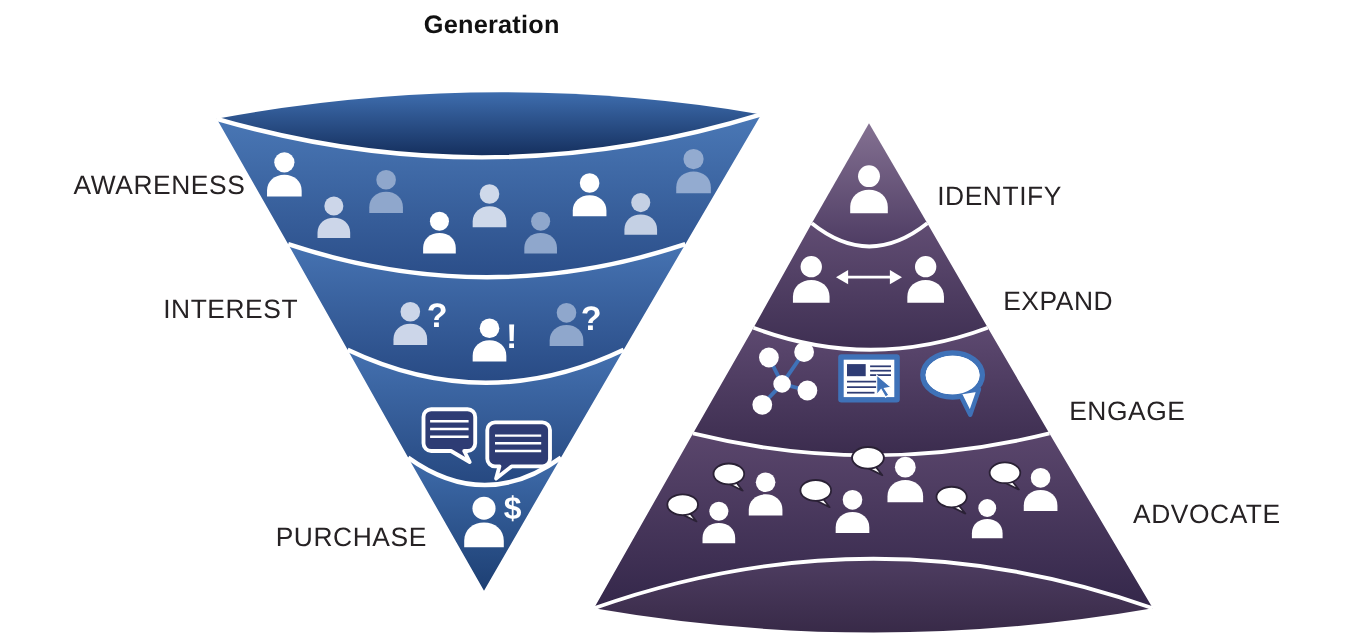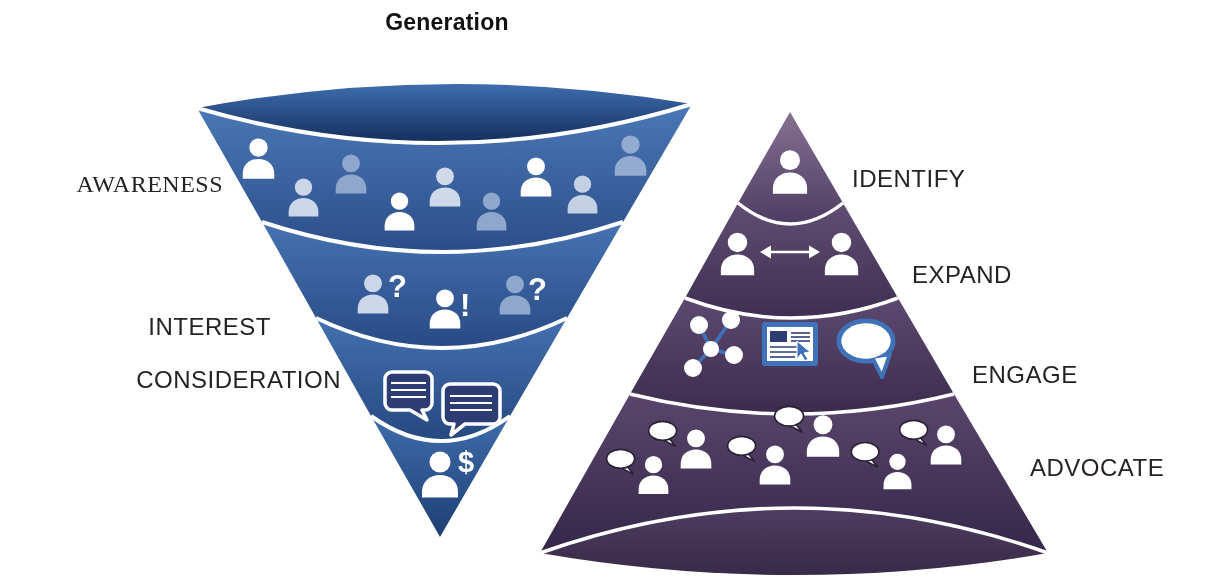--- a/index.html
+++ b/index.html
@@ -15,22 +15,22 @@
     position:absolute;font-weight:bold;font-size:23px;line-height:30px;
     color:var(--title_color,#111);text-align:center;letter-spacing:.2px;
   }
   .title-left{left:277px;top:7px;width:340px;}
   .title-right{left:662px;top:23px;width:320px;}
   .stage-label{
     position:absolute;font-size:24px;line-height:24px;letter-spacing:.5px;
     color:var(--text_color,#262224);white-space:nowrap;
   }
   .f-label{left:0;text-align:right;}
-  .f-aw{top:172px;width:223px;font-family:Liberation Serif, serif;}
-  .f-in{top:270px;width:271px;margin-top:45px;}
+  .f-aw{top:157px;width:223px;}
+  .f-in{top:270px;width:271px;}
   .f-co{top:368px;width:341px;}
   .f-pu{top:477px;width:388px;}
   .p-label{text-align:right;}
   .p-id{left:852px;top:167px;}
   .p-ex{left:912px;top:263px;}
   .p-en{left:972px;top:363px;}
   .p-ad{left:1030px;top:456px;}
 </style>
 </head>
 <body>
@@ -226,19 +226,19 @@
       </g>
     </g>
   </svg>
 
   <div class="title title-left">
     <div>Generation</div>
   </div>
 
   <div class="stage-label f-label f-aw">AWARENESS</div>
   <div class="stage-label f-label f-in">INTEREST</div>
-  <div class="stage-label f-label f-co">CONSIDERATION</div>
+  <div class="stage-label f-label f-pu">PURCHASE</div>
 
   <div class="stage-label p-label p-id">IDENTIFY</div>
   <div class="stage-label p-label p-ex">EXPAND</div>
   <div class="stage-label p-label p-en">ENGAGE</div>
   <div class="stage-label p-label p-ad">ADVOCATE</div>
 </div>
 
 </body></html>

